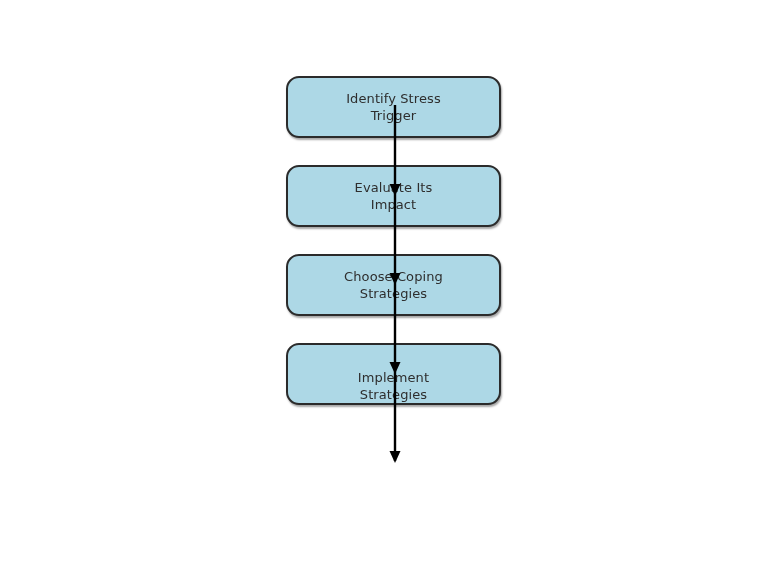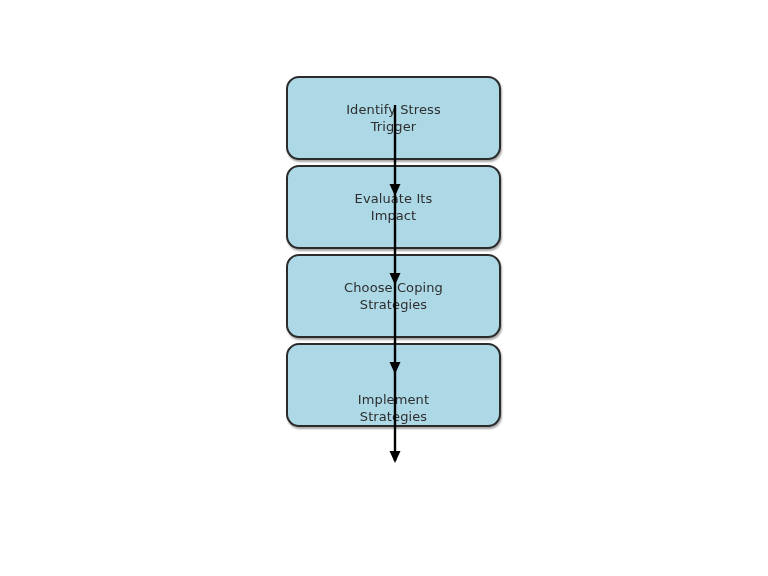--- a/index.html
+++ b/index.html
@@ -16,21 +16,21 @@
   #canvas {
     position: relative;
     width: 768px;
     height: 576px;
     background: #ffffff;
   }
   .node {
     position: absolute;
     left: 286px;
     width: 215px;
-    height: 84px;
+    height: 62px;
     box-sizing: border-box;
     background: #ADD8E6;
     border: 2px solid #2b2b2b;
     border-radius: 13px;
     box-shadow: 1px 2px 2px rgba(0,0,0,0.35);
     display: flex;
     align-items: center;
     justify-content: center;
     z-index: 1;
   }

